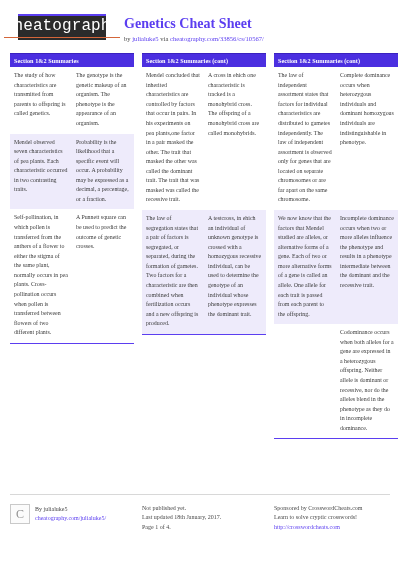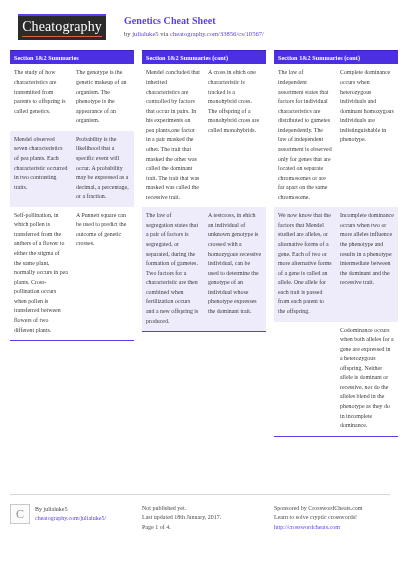--- a/index.html
+++ b/index.html
@@ -16,31 +16,31 @@
   .logo-wrap {
     width: 88px; height: 26px;
     background: #2b2b2b;
     border-top: 2px solid #5b3ef0;
     display: flex; align-items: center; justify-content: center;
     flex: 0 0 auto;
     margin-left: 8px;
   }
   .logo-text {
     color: #ffffff;
-    font-family: Liberation Serif, serif;
-    font-size: 14px;
+    font-family: Liberation Mono, monospace;
+    font-size: 16px;
     letter-spacing: .1px;
     border-bottom: 1.4px solid #d4663a;
     padding-bottom: 1px;
     line-height: 1.1;
   }
   .title-block { margin-left: 18px; padding-top: 1px; }
   .sheet-title {
     color: #5b3ef0;
-    font-size: 10px;
+    font-size: 14px;
     font-weight: bold;
     line-height: 1.25;
     letter-spacing: .05px;
   }
   .byline {
     color: #5b3ef0;
     font-size: 6.6px;
     line-height: 1.4;
     margin-top: 1px;
   }

